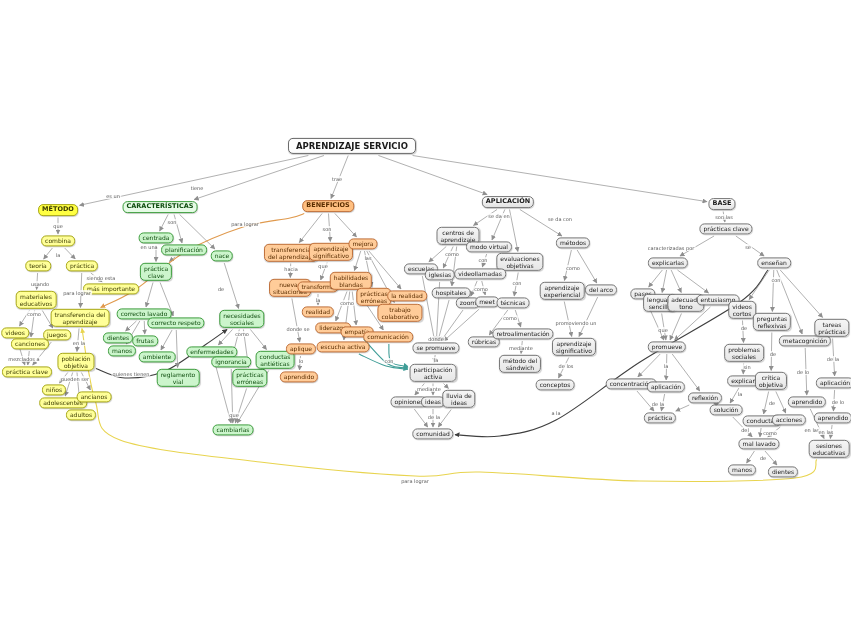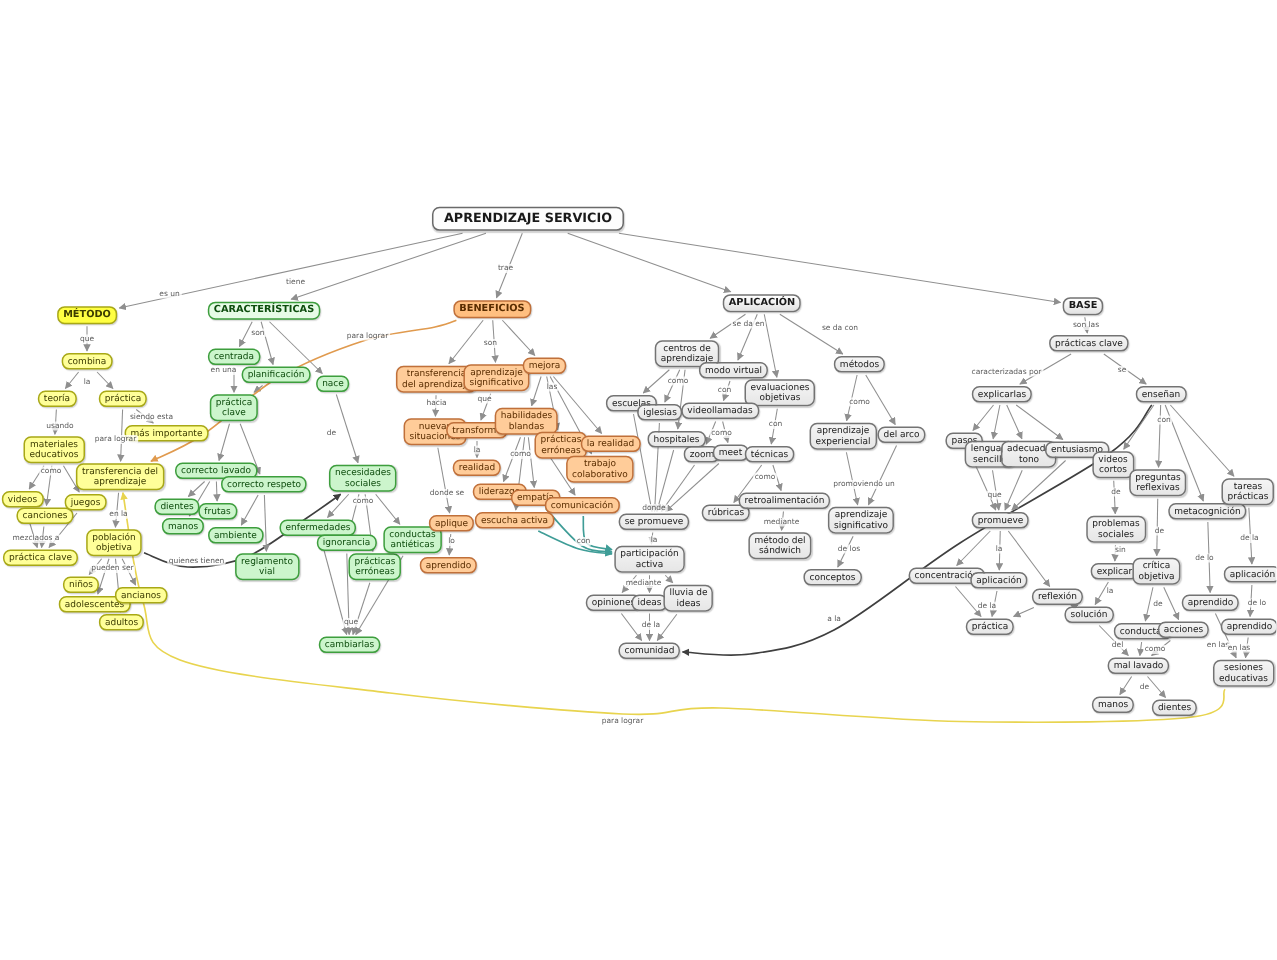--- a/index.html
+++ b/index.html
@@ -194,21 +194,21 @@
       <div class="node y" style="left: 15px; top: 333px;">videos</div>
       <div class="node y" style="left: 30px; top: 344px;">canciones</div>
       <div class="node y" style="left: 57px; top: 335px;">juegos</div>
       <div class="node y" style="left: 27px; top: 372px;">práctica clave</div>
       <div class="node y" style="left: 76px; top: 362px;">población
 objetiva</div>
       <div class="node y" style="left: 54px; top: 390px;">niños</div>
       <div class="node y" style="left: 63px; top: 403px;">adolescentes</div>
       <div class="node y" style="left: 94px; top: 397px;">ancianos</div>
       <div class="node y" style="left: 81px; top: 415px;">adultos</div>
-      <div class="node gh" style="left: 176px; top: 207px;">CARACTERÍSTICAS</div>
+      <div class="node gh" style="left: 160px; top: 207px;">CARACTERÍSTICAS</div>
       <div class="node g" style="left: 156px; top: 238px;">centrada</div>
       <div class="node g" style="left: 184px; top: 250px;">planificación</div>
       <div class="node g" style="left: 222px; top: 256px;">nace</div>
       <div class="node g" style="left: 156px; top: 272px;">práctica
 clave</div>
       <div class="node g" style="left: 144px; top: 314px;">correcto lavado</div>
       <div class="node g" style="left: 176px; top: 323px;">correcto respeto</div>
       <div class="node g" style="left: 118px; top: 338px;">dientes</div>
       <div class="node g" style="left: 145px; top: 341px;">frutas</div>
       <div class="node g" style="left: 122px; top: 351px;">manos</div>

